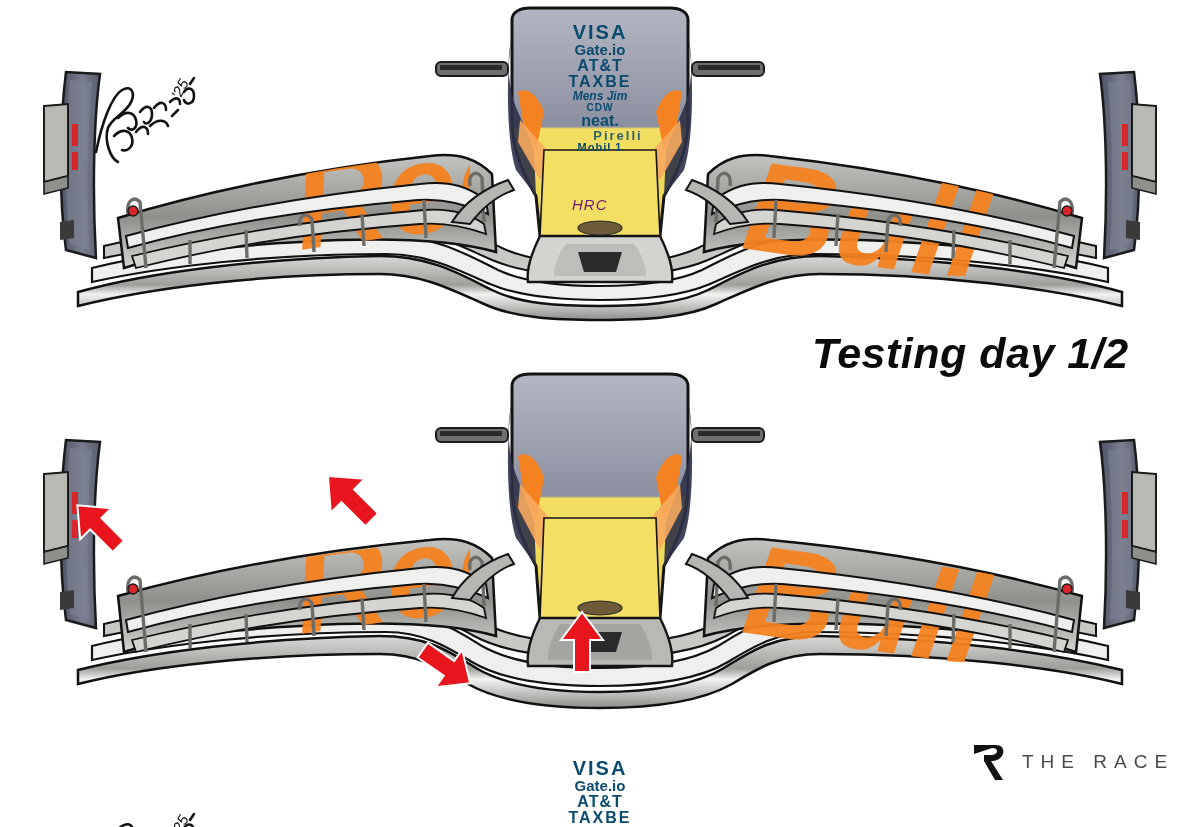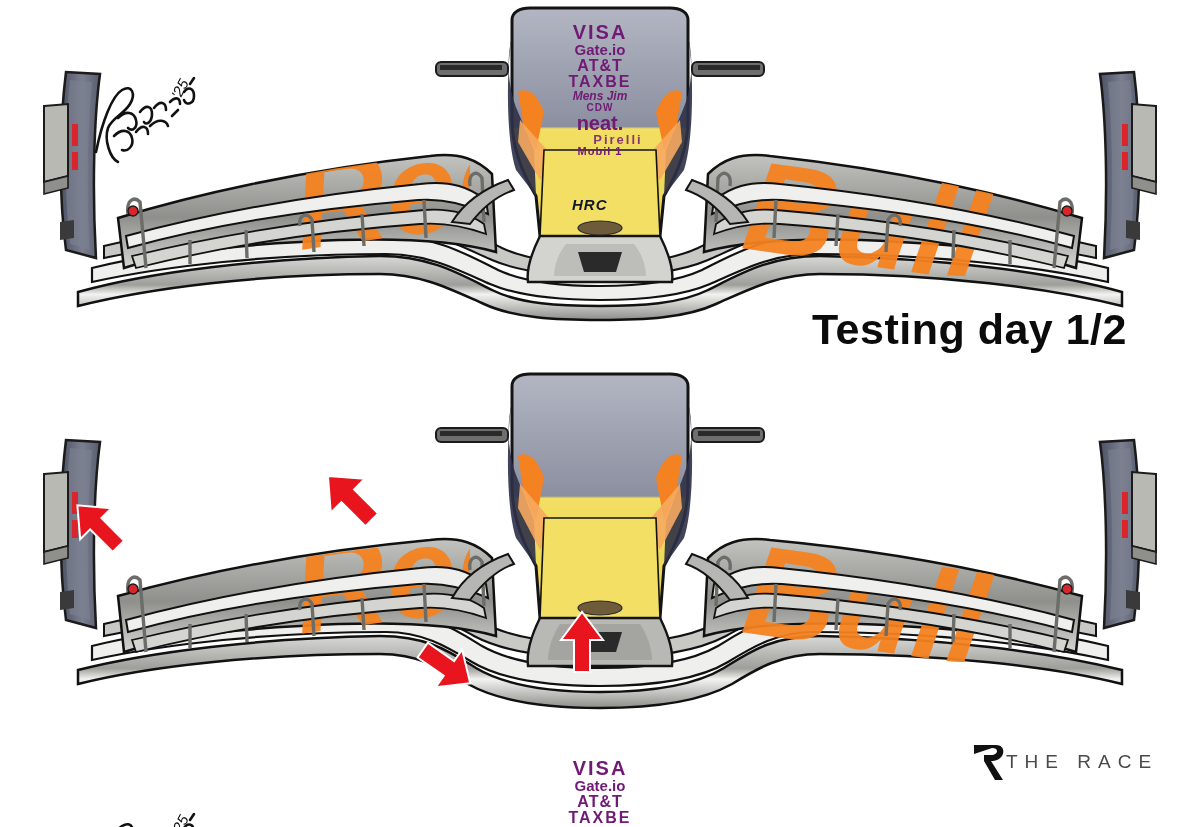--- a/index.html
+++ b/index.html
@@ -2,36 +2,36 @@
 <html><head>
 <meta charset="utf-8">
 <style>
   html,body{margin:0;padding:0;background:#fff;}
   body{width:1200px;height:827px;position:relative;overflow:hidden;
        font-family:"Liberation Sans",sans-serif;}
   .stage{position:absolute;inset:0;}
   .panel{position:absolute;left:0;width:1200px;}
   #panel-top{top:0;height:400px;}
   #panel-bottom{top:370px;height:420px;}
-  .caption{position:absolute;font-weight:bold;
-           color:#0b0b0b;letter-spacing:.5px;white-space:nowrap;}
+  .caption{position:absolute;font-weight:bold;font-style:italic;
+           color:#0b0b0b;letter-spacing:.5px;white-space:nowrap;margin-top:24px;}
   #caption-top{left:812px;top:305px;font-size:43px;}
   .logo-wrap{position:absolute;left:972px;top:742px;display:flex;
-             align-items:center;}
+             align-items:center;gap:16px;}
   .logo-mark{width:34px;height:40px;}
   .logo-text{font-size:19px;letter-spacing:7px;color:#4a4a4a;
              font-family:"Liberation Sans",sans-serif;}
   svg{display:block;}
   .sig{position:absolute;}
   #sig-top{left:88px;top:66px;}
   #sig-bottom{left:88px;top:432px;}
-  .sponsor-block{position:absolute;text-align:center;color:#701a75;
+  .sponsor-block{position:absolute;text-align:center;color:#0c4a6e;
                  font-weight:bold;line-height:1.02;pointer-events:none;}
   .sp{display:block;white-space:nowrap;}
-  .hrc{position:absolute;color:#0f172a;font-weight:bold;font-style:italic;
+  .hrc{position:absolute;color:#701a75;font-weight:normal;font-style:italic;
        letter-spacing:1px;font-size:15px;}
 </style>
 </head>
 <body>
 
 <div class="stage">
 
   <div class="panel" id="panel-top">
     <svg width="1200" height="400" viewBox="0 0 1200 400">
       <defs>
@@ -177,21 +177,21 @@
       </g>
     </svg>
 
     <div class="sponsor-block" style="left:520px;top:22px;width:160px;font-size:13px;">
       <span class="sp" style="font-size:20px;letter-spacing:2px;">VISA</span>
       <span class="sp" style="font-size:15px;">Gate.io</span>
       <span class="sp" style="font-size:16px;letter-spacing:1px;">AT&amp;T</span>
       <span class="sp" style="font-size:16px;letter-spacing:2px;">TAXBE</span>
       <span class="sp" style="font-size:12px;font-style:italic;">Mens Jim</span>
       <span class="sp" style="font-size:10px;letter-spacing:1px;">CDW</span>
-      <span class="sp" style="font-size:20px;">neat.</span>
+      <span class="sp" style="font-size:16px;">neat.</span>
       <span class="sp" style="font-size:13px;letter-spacing:2px;opacity:.85;padding-left:36px;">Pirelli</span>
       <span class="sp" style="font-size:11px;letter-spacing:1px;">Mobil 1</span>
     </div>
     <div class="hrc" style="left:572px;top:196px;">HRC</div>
 
     <svg class="sig" id="sig-top" width="120" height="120" viewBox="0 0 120 120">
       <g fill="none" stroke="#111" stroke-width="2.6" stroke-linecap="round">
         <path d="M8,86 C14,56 24,30 34,24 C44,18 48,28 42,38 C36,48 24,52 20,62
                  C16,74 22,92 30,96"></path>
         <path d="M30,52 C38,44 46,46 48,54 C50,62 44,66 40,62"></path>

